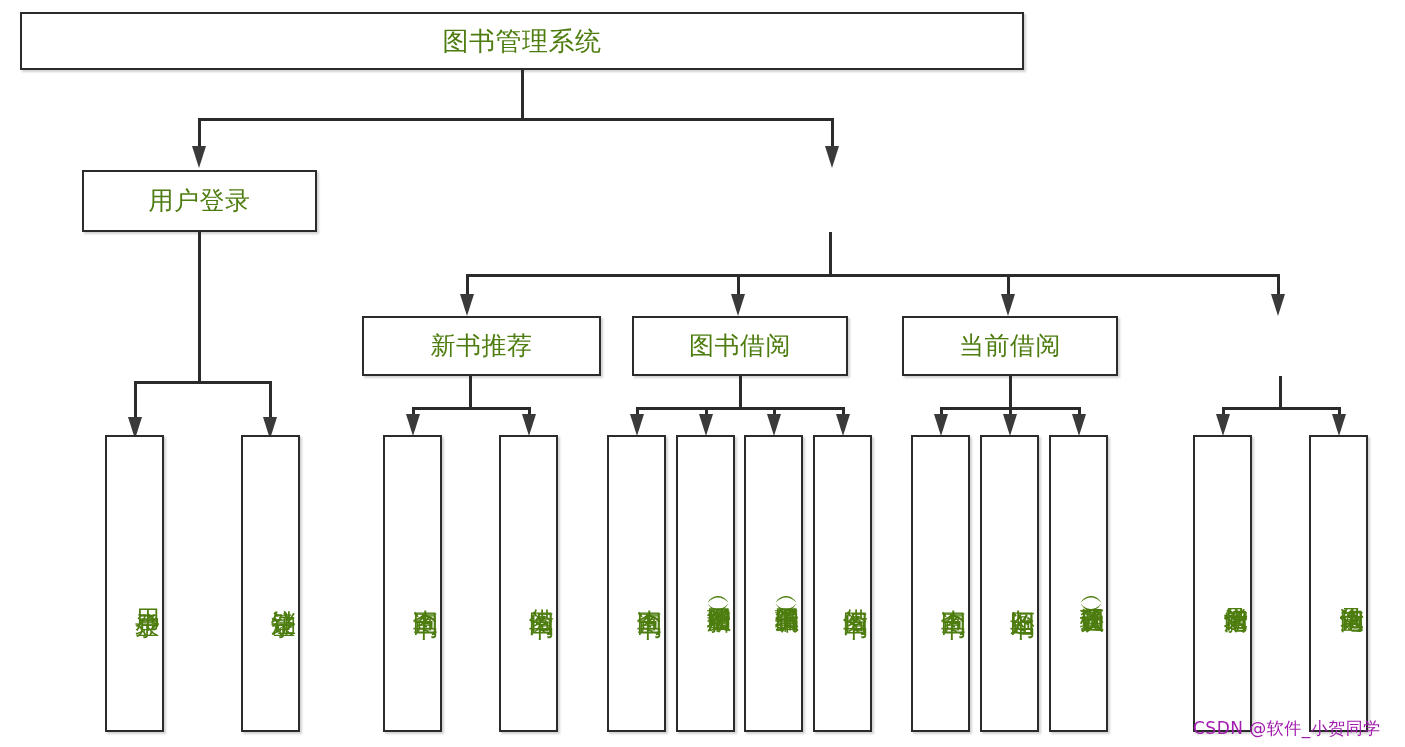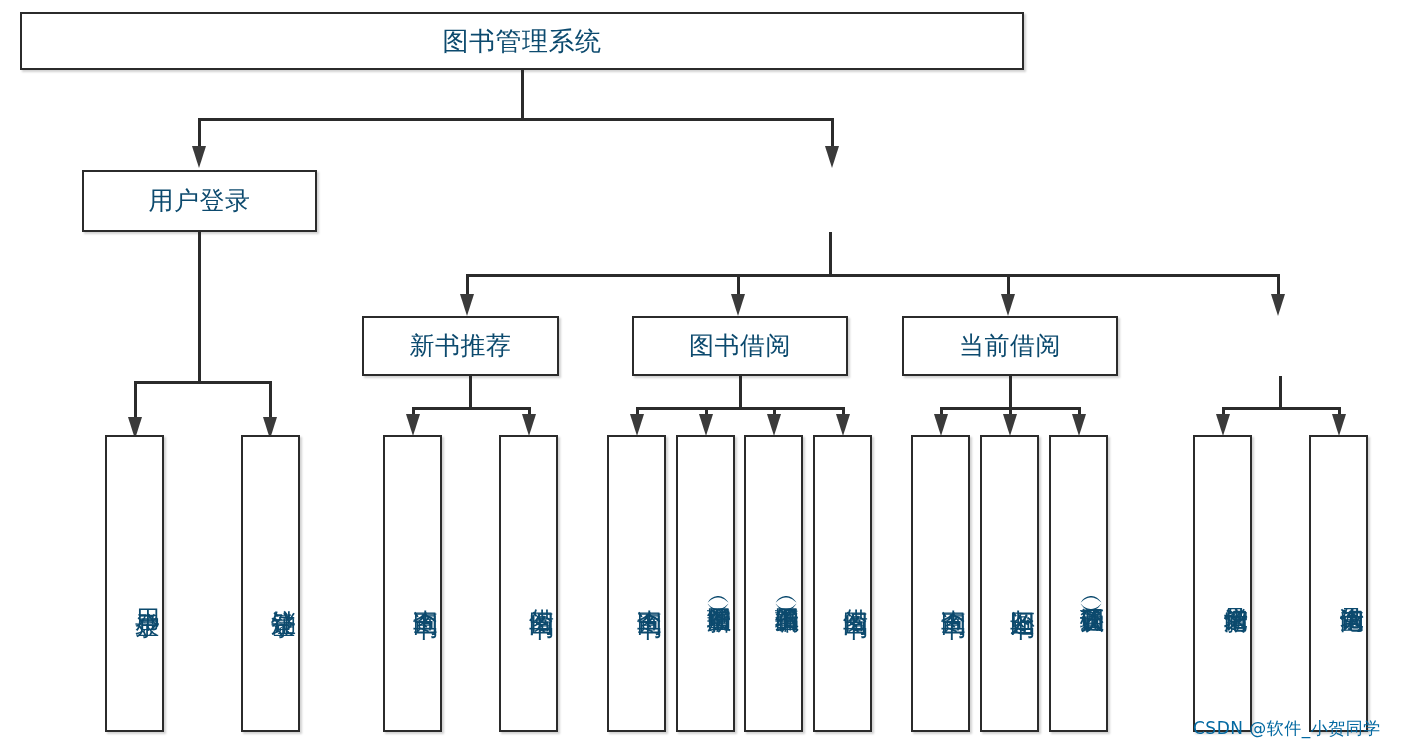--- a/index.html
+++ b/index.html
@@ -21,21 +21,21 @@
   
   .node {
     position: absolute;
     box-sizing: border-box;
     border: 2.5px solid #2b2b2b;
     background: #ffffff;
     box-shadow: 2px 2px 2px rgba(0,0,0,0.18);
     display: flex;
     align-items: center;
     justify-content: center;
-    color: #0c4a6e;
+    color: #4d7c0f;
     line-height: 1.18;
     text-align: center;
   }
   
   .node.h {
     font-size: 25px;
     letter-spacing: 0.5px;
   }
   .node.root {
     font-size: 26px;
@@ -67,21 +67,21 @@
     position: absolute;
     width: 0;
     height: 0;
     border-left: 7.5px solid transparent;
     border-right: 7.5px solid transparent;
     border-top: 22px solid #3a3a3a;
   }
   
   #watermark {
     position: absolute;
-    color: #0369a1;
+    color: #a21caf;
     font-size: 17px;
     white-space: nowrap;
     letter-spacing: 0.5px;
   }
 </style>
 </head>
 <body>
 
 <div id="canvas">
 
@@ -111,21 +111,21 @@
   <div class="hline" style="left:466px; top:274px; width:814px;"></div>
   <div class="vline" style="left:466px; top:274px; height:30px;"></div>
   <div class="vline" style="left:737px; top:274px; height:30px;"></div>
   <div class="vline" style="left:1007px; top:274px; height:30px;"></div>
   <div class="vline" style="left:1277px; top:274px; height:30px;"></div>
   <div class="arrow" style="left:460px; top:294px;"></div>
   <div class="arrow" style="left:731px; top:294px;"></div>
   <div class="arrow" style="left:1001px; top:294px;"></div>
   <div class="arrow" style="left:1271px; top:294px;"></div>
 
-  <div class="node h" style="left:362px; top:316px; width:197px; height:60px;">
+  <div class="node h" style="left:362px; top:316px; width:239px; height:60px;">
     <span>新书推荐</span>
   </div>
   <div class="node h" style="left:902px; top:316px; width:216px; height:60px;">
     <span>当前借阅</span>
   </div>
   <div class="node h" style="left:632px; top:316px; width:216px; height:60px;">
     <span>图书借阅</span>
   </div>
 
   <div class="vline" style="left:469px; top:376px; height:33px;"></div>

